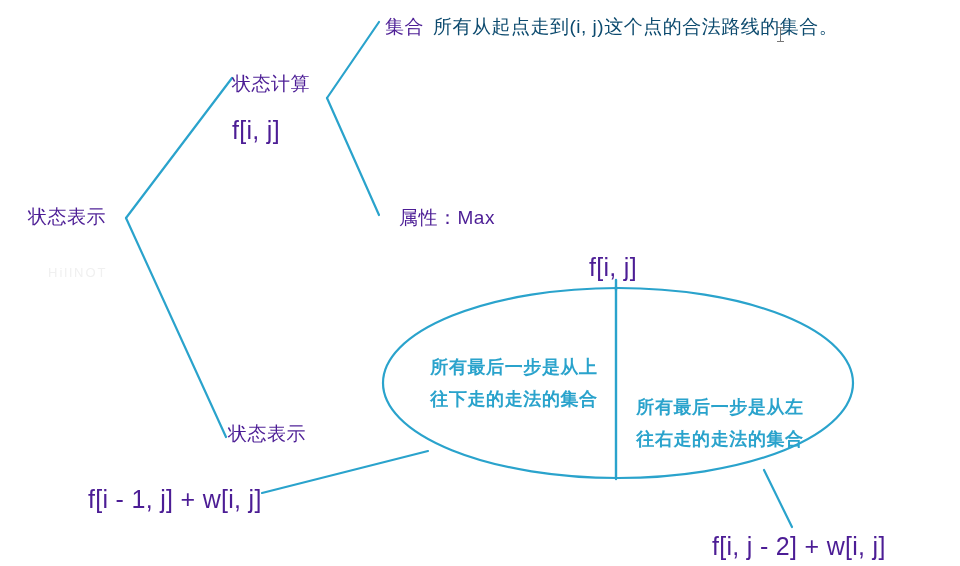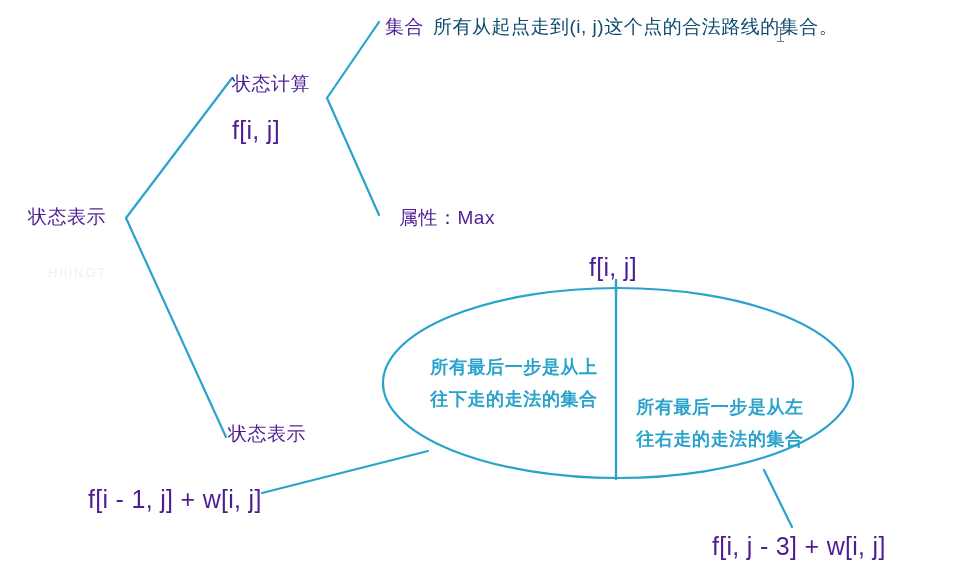--- a/index.html
+++ b/index.html
@@ -121,15 +121,15 @@
   <div class="lbl lbl-cn" style="left:228px; top:423px;">状态表示</div>
 
   <div class="lbl lbl-formula" style="left:589px; top:253px;">f[i, j]</div>
 
   <div class="ellipse-text" style="left:414px; top:352px; width:200px;">所有最后一步是从上
 往下走的走法的集合</div>
   <div class="ellipse-text" style="left:620px; top:352px; width:200px;margin-top:40px;">所有最后一步是从左
 往右走的走法的集合</div>
 
   <div class="lbl lbl-formula" style="left:88px; top:485px;">f[i - 1, j] + w[i, j]</div>
-  <div class="lbl lbl-formula" style="left:712px; top:532px;">f[i, j - 3] + w[i, j]</div>
+  <div class="lbl lbl-formula" style="left:712px; top:532px;">f[i, j - 2] + w[i, j]</div>
 
 </div>
 
 </body></html>

